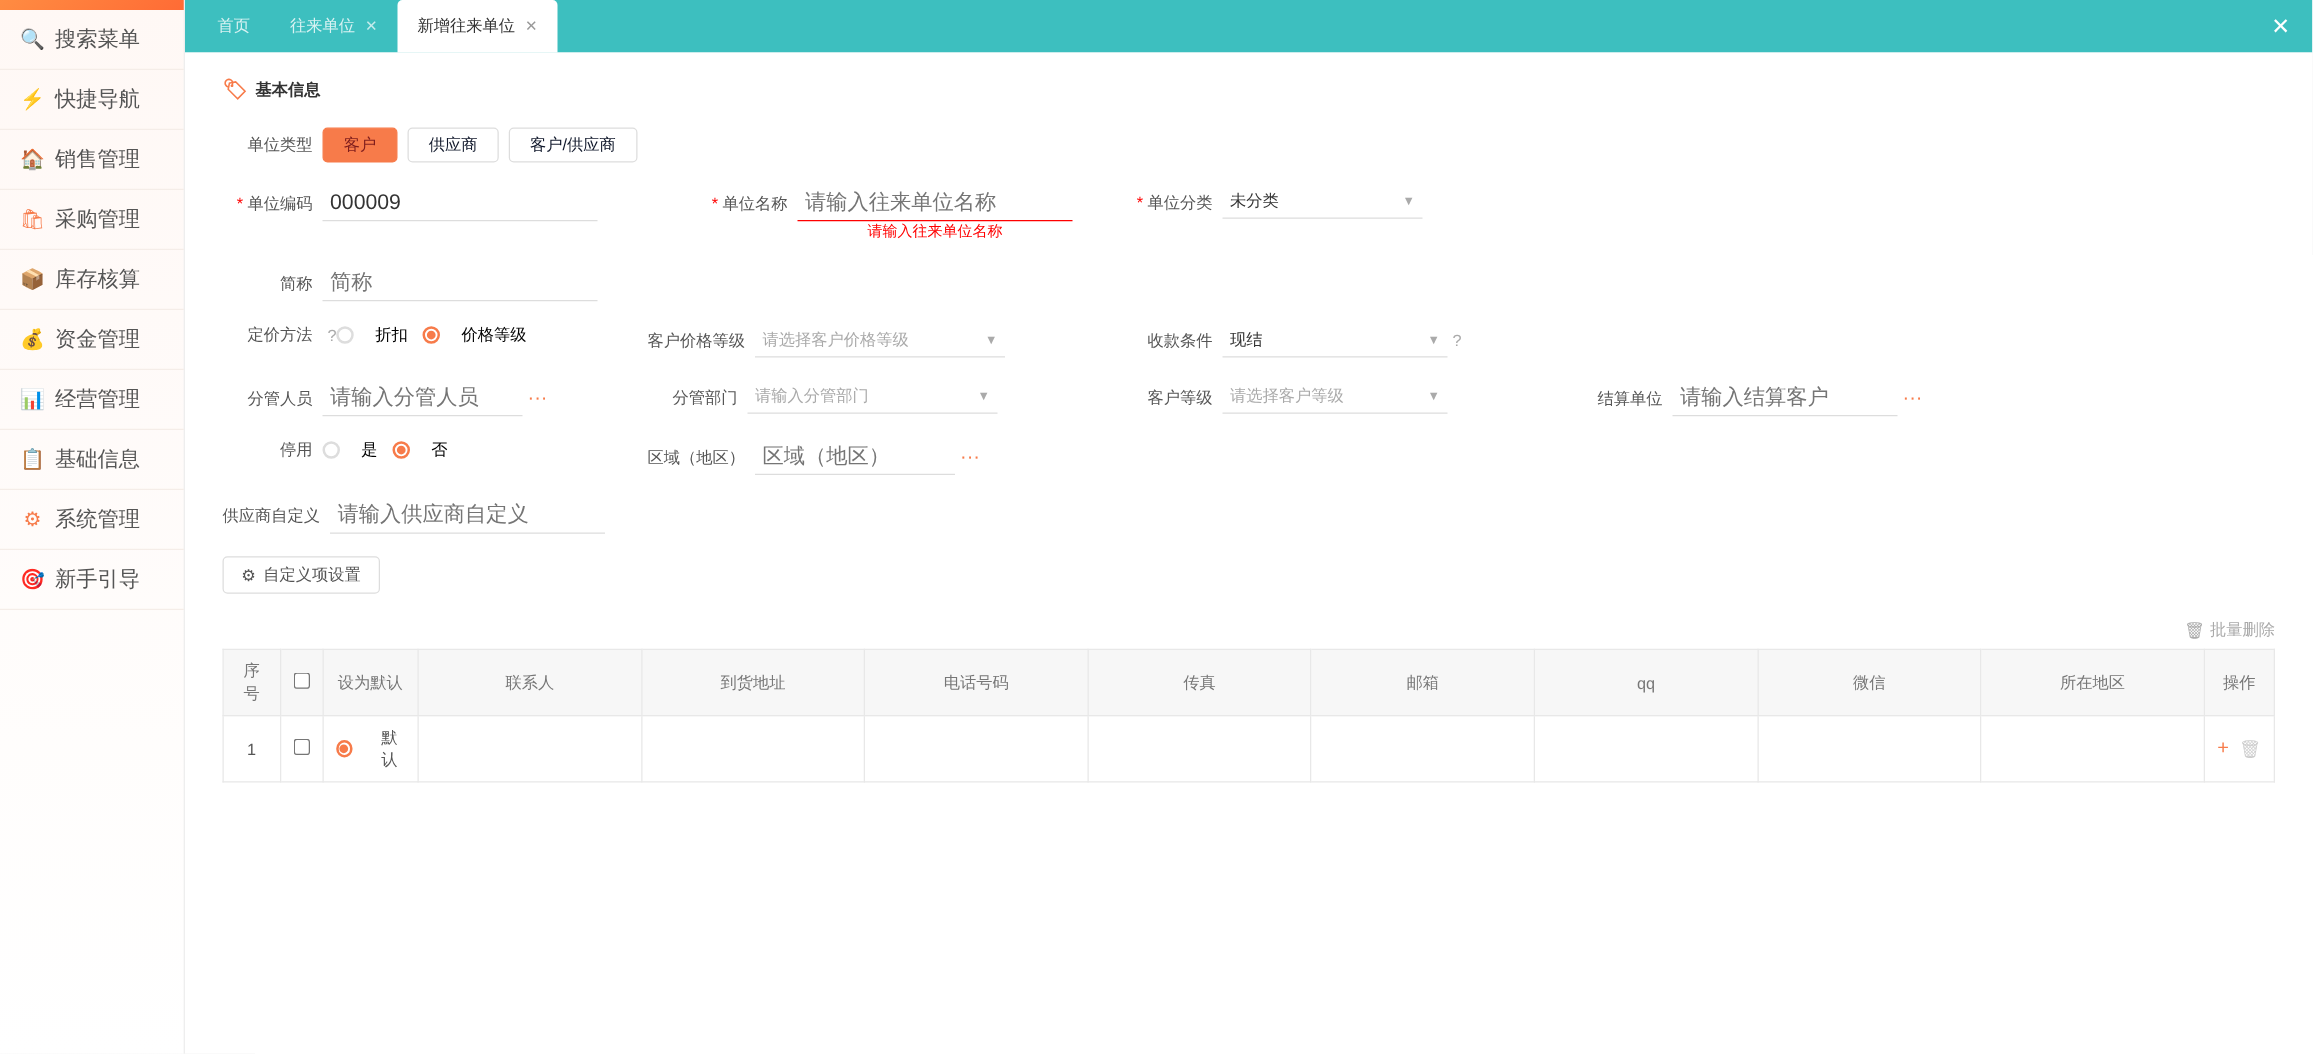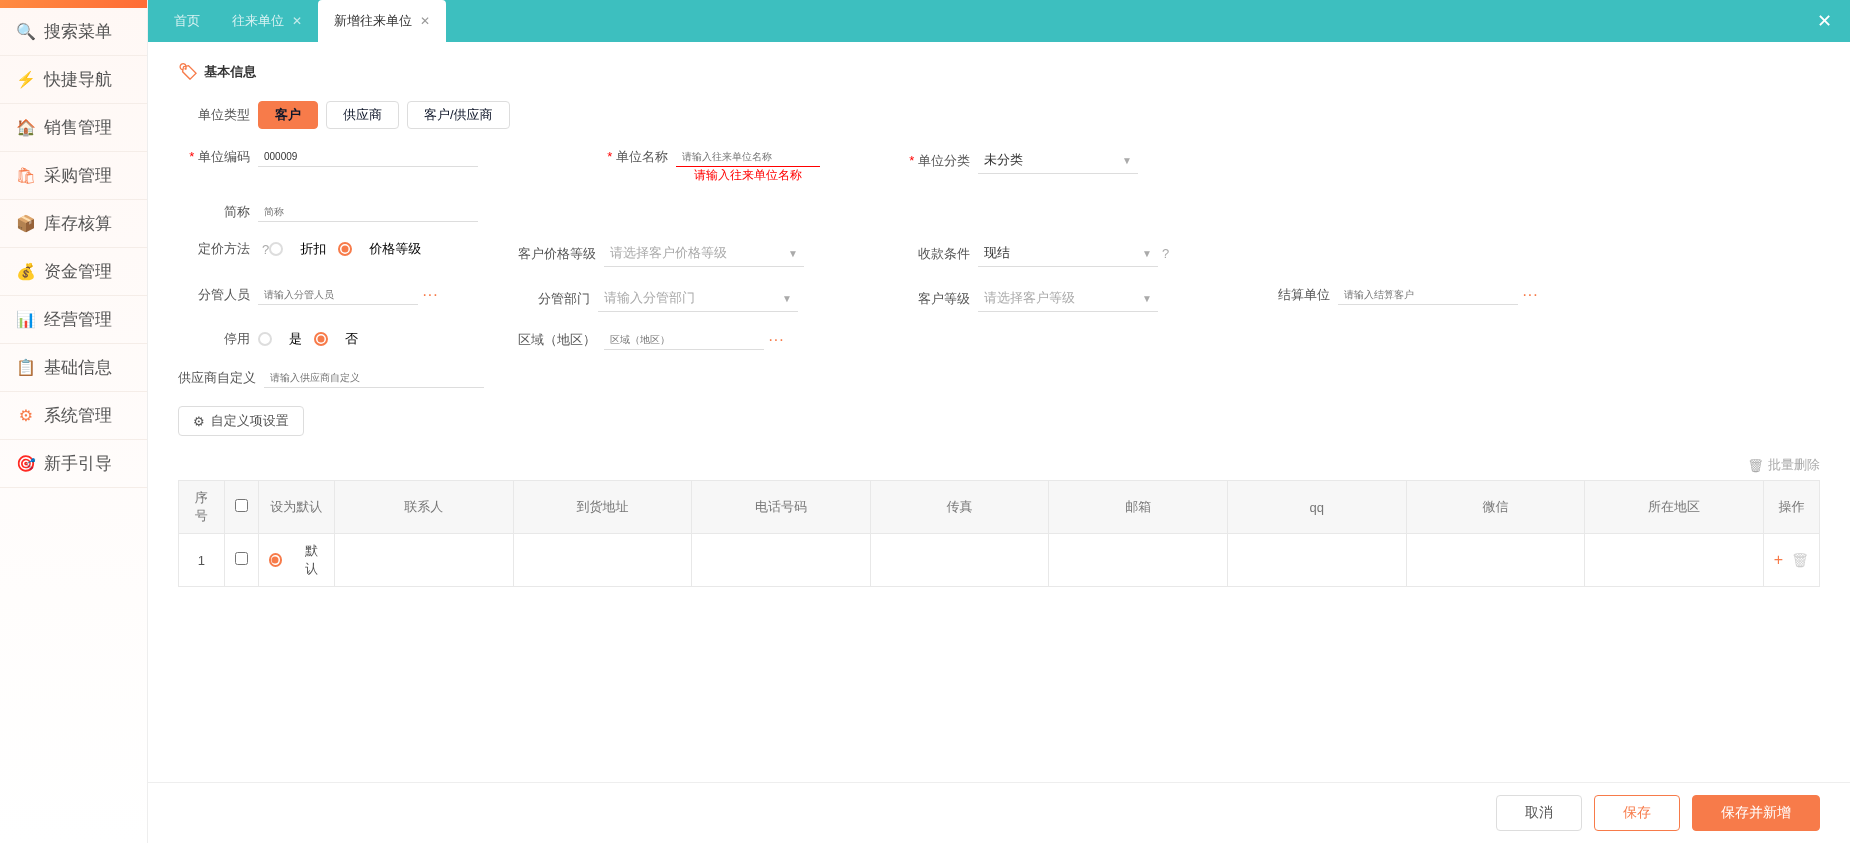--- a/index.html
+++ b/index.html
@@ -100,21 +100,21 @@
     .form-label.required::before {
       content: '* ';
       color: red;
     }
     .form-input {
       flex: 1;
       border: none;
       border-bottom: 1px solid #ddd;
       padding: 4px 6px;
       outline: none;
-      font-size: 10px;
+      font-size: 17px;
       color: #333;
       background: transparent;
       max-width: 220px;
     }
     .form-input.error { border-bottom-color: red; }
     .error-msg { color: red; font-size: 12px; margin-top: 2px; }
     .form-select {
       display: flex;
       align-items: center;
       border-bottom: 1px solid #ddd;
@@ -124,21 +124,21 @@
       color: #aaa;
       font-size: 13px;
     }
     .form-select .sel-text { flex: 1; }
     .form-select .chevron { color: #aaa; font-size: 10px; }
     .form-select.has-value .sel-text { color: #333; }
 
     
     .unit-type-group { display: flex; gap: 8px; align-items: center; }
     .unit-btn { padding: 4px 16px; border: 1px solid #ddd; border-radius: 4px; cursor: pointer; font-size: 13px; background: #fff; color: #0f172a; }
-    .unit-btn.active { background: #f77b4a; color: #0f172a; border-color: #f77b4a; font-weight: bold; }
+    .unit-btn.active { background: #f77b4a; color: #7f1d1d; border-color: #f77b4a; }
 
     
     .radio-group { display: flex; align-items: center; gap: 12px; }
     .radio-item { display: flex; align-items: center; gap: 17px; cursor: pointer; font-size: 13px; }
     .radio-circle { width: 14px; height: 14px; border-radius: 50%; border: 2px solid #ddd; display: inline-block; position: relative; }
     .radio-circle.checked { border-color: #f77b4a; }
     .radio-circle.checked::after { content: ''; width: 7px; height: 7px; background: #f77b4a; border-radius: 50%; position: absolute; top: 50%; left: 50%; transform: translate(-50%, -50%); }
     .help-icon { color: #aaa; font-size: 13px; cursor: pointer; margin-left: 4px; }
 
     
@@ -448,19 +448,14 @@
                 <span class="action-del">🗑</span>
               </div>
             </td>
           </tr>
         </tbody>
       </table>
     </div>
 
   </div>
 
-  <div class="footer">
-    <button class="footer-btn cancel">取消</button>
-    <button class="footer-btn save">保存</button>
-    <button class="footer-btn save-new">保存并新增</button>
-  </div>
 
 </div>
 
 </body></html>

